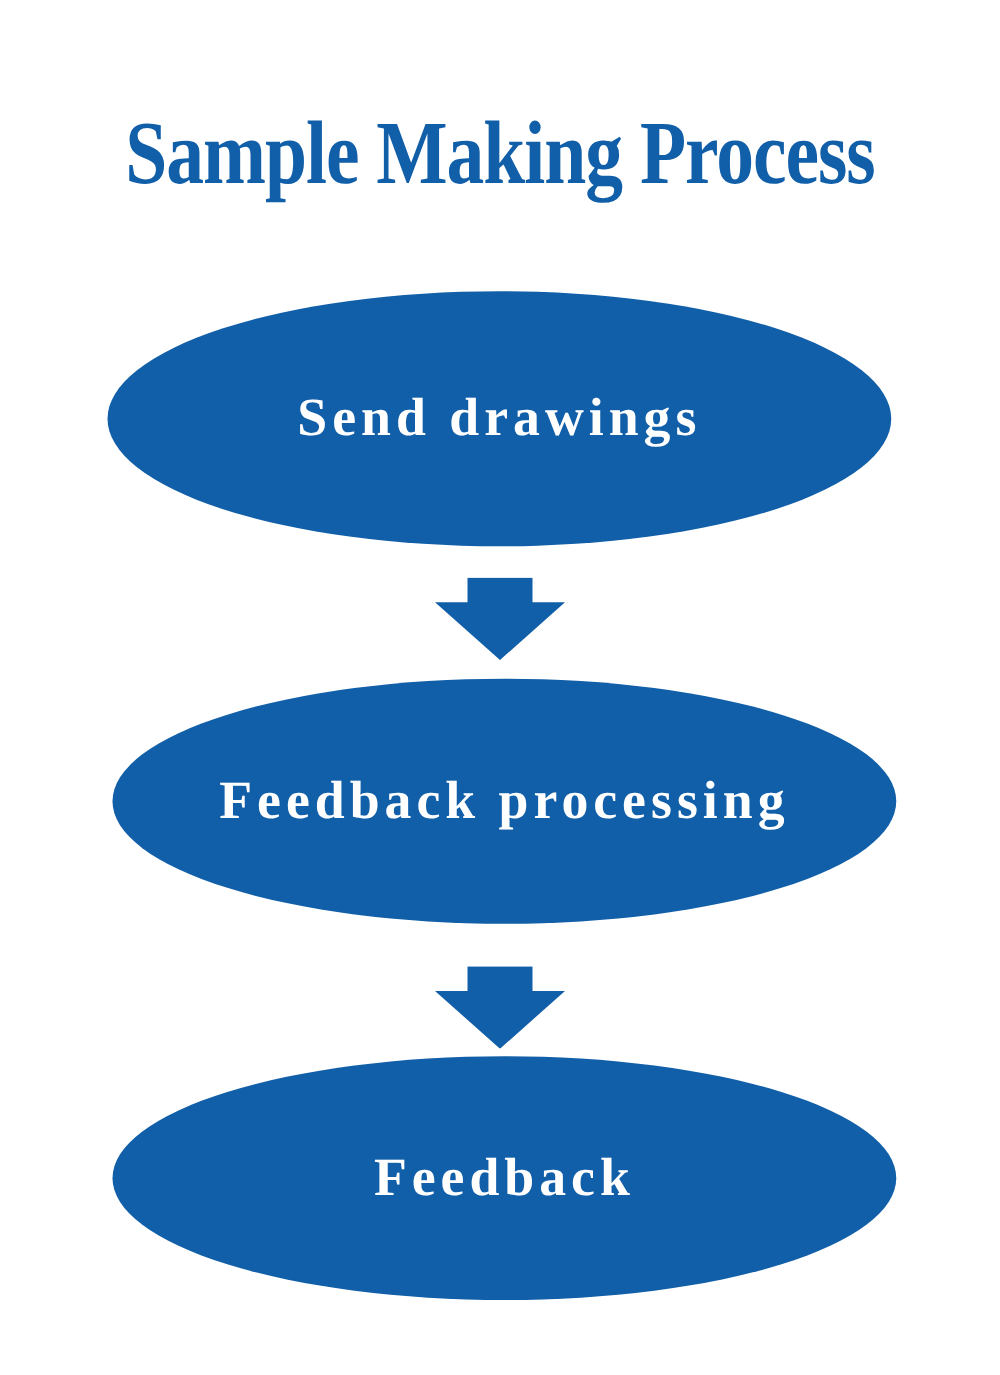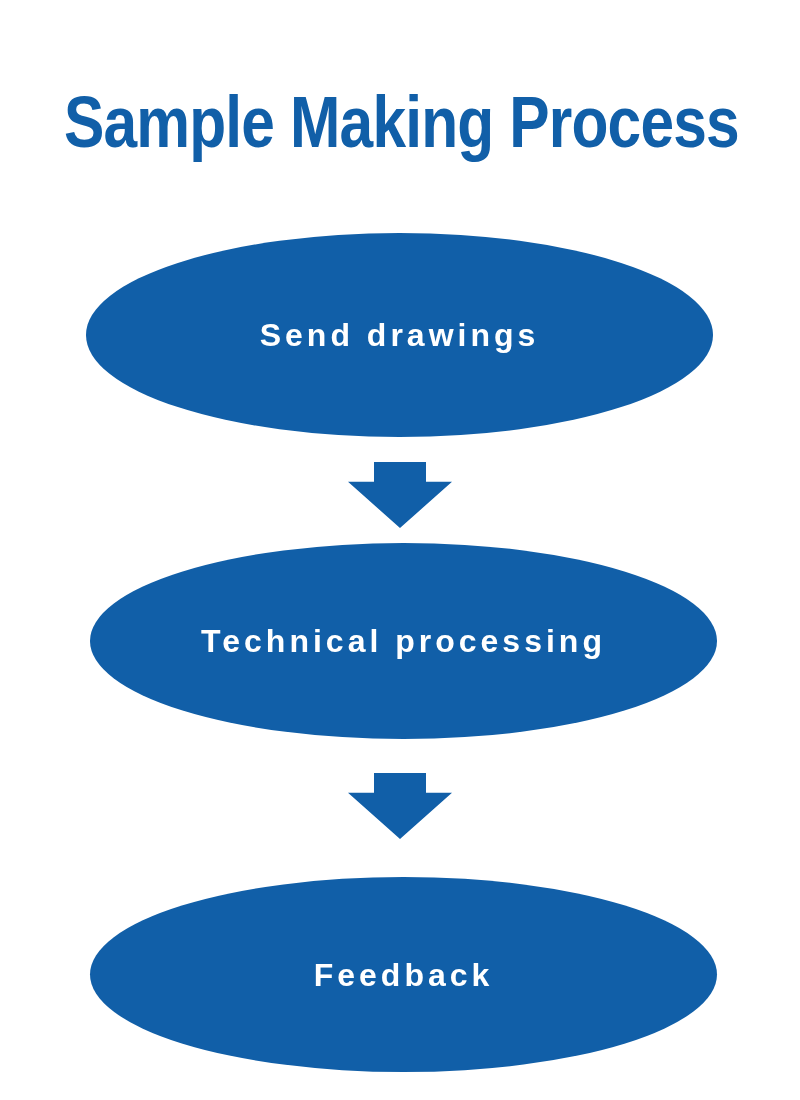--- a/index.html
+++ b/index.html
@@ -3,38 +3,38 @@
 <meta charset="utf-8">
 <style>
   :root{
     --blue:#115fa8;
     --text-on-blue:#ffffff;
     --bg:#ffffff;
   }
   html,body{margin:0;padding:0;background:var(--bg);}
   .canvas{
     position:relative;width:800px;height:1088px;background:var(--bg);
-    overflow:hidden;font-family:Liberation Sans, sans-serif;
+    overflow:hidden;font-family:Liberation Serif, serif;
   }
   .title{
     position:absolute;left:0;top:82px;width:800px;margin:0;
     text-align:center;font-size:72px;font-weight:bold;line-height:80px;
     color:var(--blue);white-space:nowrap;
     transform:scaleX(0.84);transform-origin:50% 50%;letter-spacing:-1px;
   }
   .ellipse{
     position:absolute;border-radius:50%;background:var(--blue);
     display:flex;align-items:center;justify-content:center;
   }
   .e1{left:86px;top:233px;width:627px;height:204px;}
   .e2{left:90px;top:543px;width:627px;height:196px;}
-  .e3{left:90px;top:877px;width:627px;height:195px;}
+  .e3{left:90px;top:845px;width:627px;height:195px;}
   .lines{
     display:flex;flex-direction:column;align-items:center;text-align:center;
-    color:var(--text-on-blue);font-size:32px;font-weight:bold;
+    color:var(--text-on-blue);font-size:43px;font-weight:bold;
     line-height:48px;letter-spacing:4px;white-space:nowrap;
   }
   .arrow{
     position:absolute;width:104px;height:66px;background:var(--blue);
     clip-path:polygon(25% 0,75% 0,75% 30%,100% 30%,50% 100%,0 30%,25% 30%);
   }
   .a1{left:348px;top:462px;}
   .a2{left:348px;top:773px;}
 </style>
 </head>
@@ -47,21 +47,21 @@
   <div class="ellipse e1">
     <div class="lines">
       <span>Send drawings</span>
     </div>
   </div>
 
   <div class="arrow a1"></div>
 
   <div class="ellipse e2">
     <div class="lines">
-      <span>Technical processing</span>
+      <span>Feedback processing</span>
     </div>
   </div>
 
   <div class="arrow a2"></div>
 
   <div class="ellipse e3">
     <div class="lines">
       <span>Feedback</span>
     </div>
   </div>

